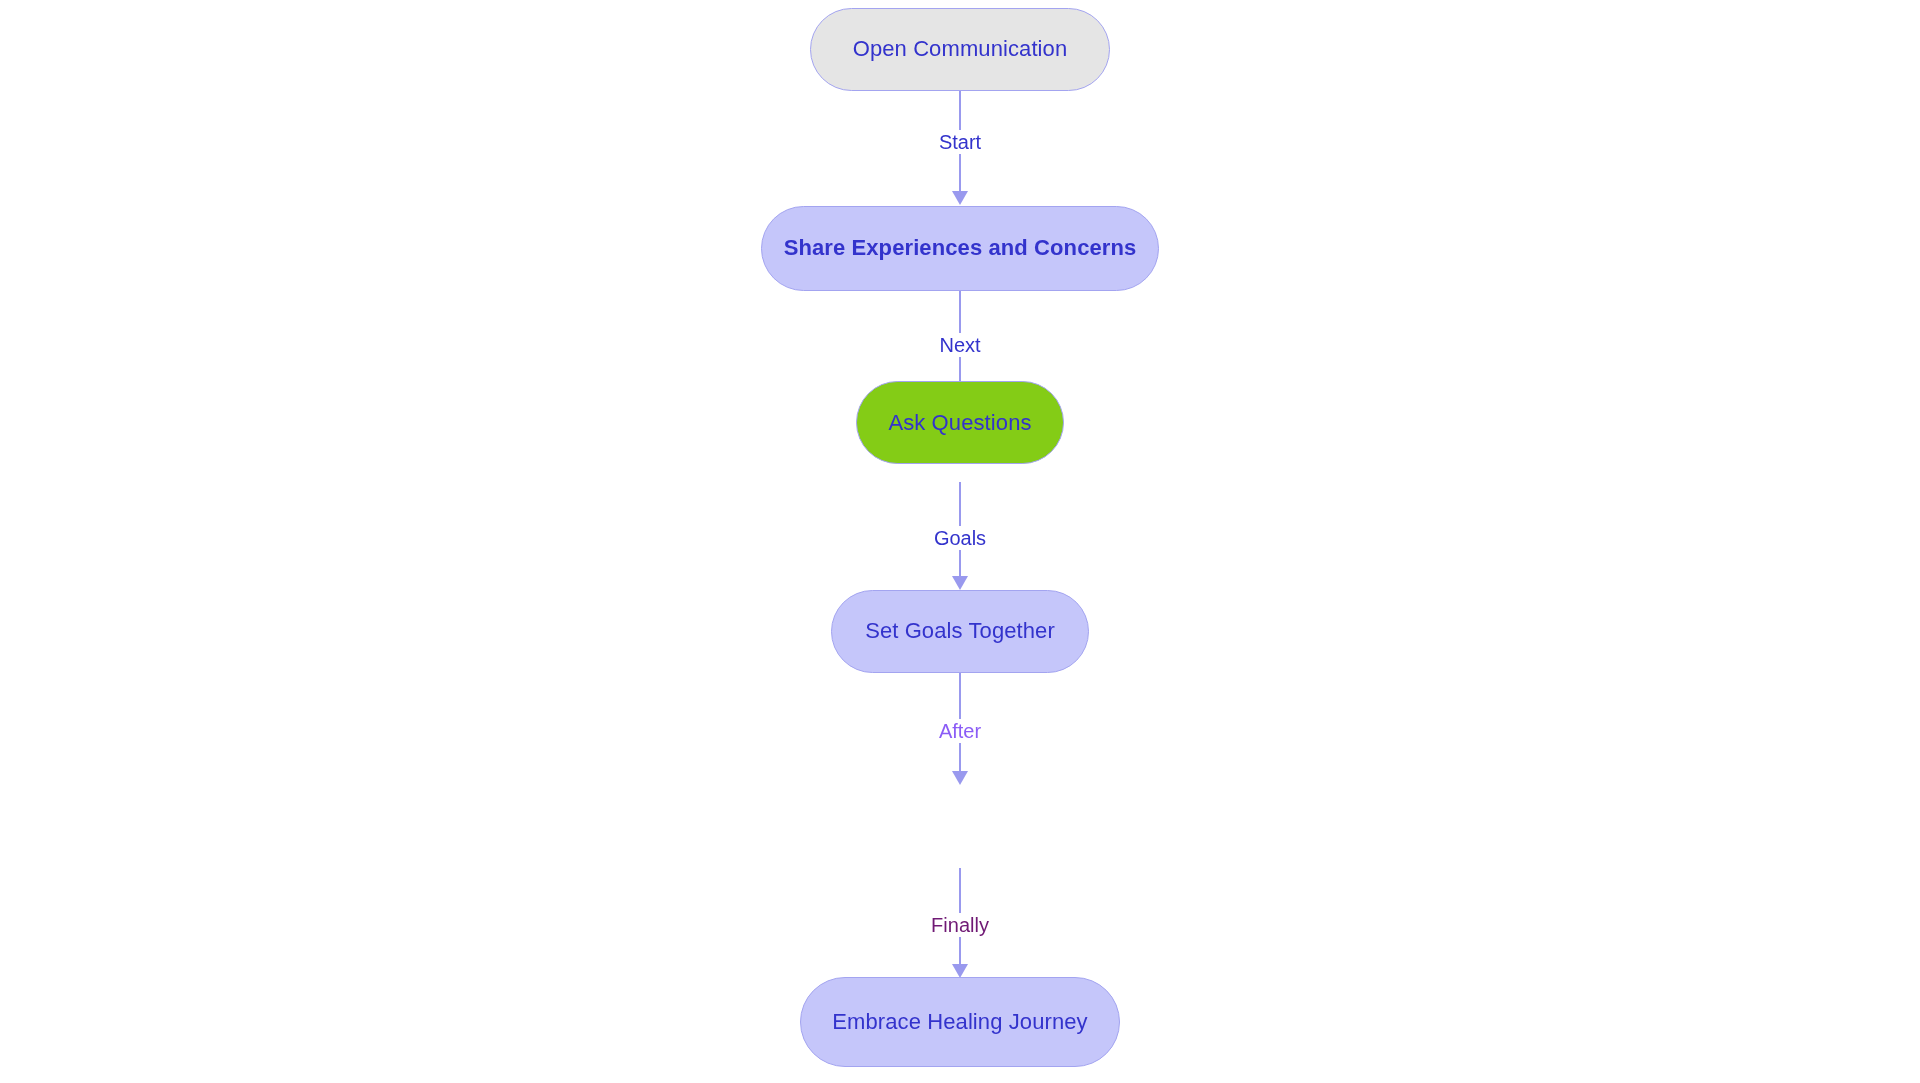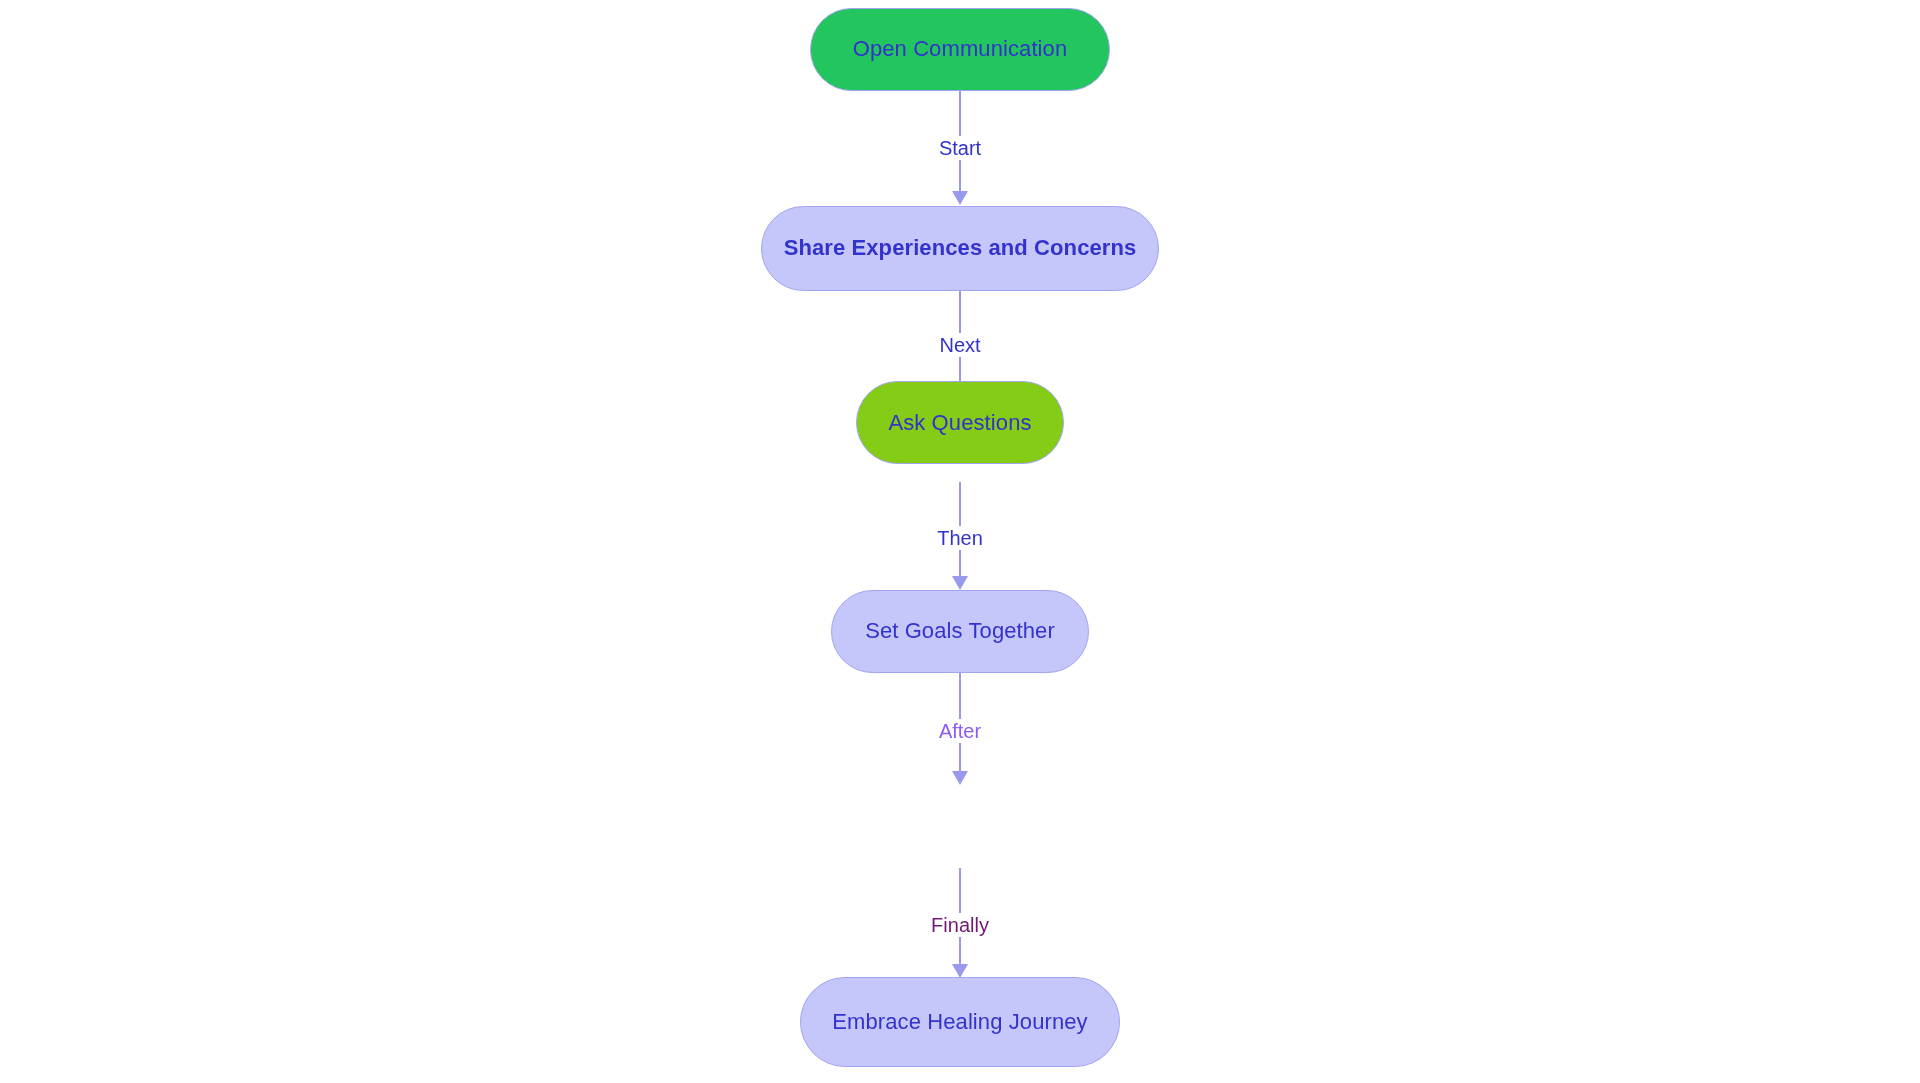--- a/index.html
+++ b/index.html
@@ -100,27 +100,27 @@
   </div>
   <div class="edge" style="left: 0px; top: 0px;">
     <div class="edge-line" style="left: 958.7px; top: 673px; height: 98px; background: rgb(153, 153, 238);"></div>
     <div class="edge-arrow" style="left: 951.5px; top: 771px; border-top-color: rgb(153, 153, 238);"></div>
   </div>
   <div class="edge" style="left: 0px; top: 0px;">
     <div class="edge-line" style="left: 958.7px; top: 868px; height: 96px; background: rgb(153, 153, 238);"></div>
     <div class="edge-arrow" style="left: 951.5px; top: 964px; border-top-color: rgb(153, 153, 238);"></div>
   </div>
 
-  <div class="edge-label" style="left: 960px; top: 148px; color: rgb(51, 51, 204);">Start</div>
+  <div class="edge-label" style="left: 960px; top: 142px; color: rgb(51, 51, 204);">Start</div>
   <div class="edge-label" style="left: 960px; top: 345px; color: rgb(51, 51, 204);">Next</div>
-  <div class="edge-label" style="left: 960px; top: 538px; color: rgb(51, 51, 204);">Then</div>
+  <div class="edge-label" style="left: 960px; top: 538px; color: rgb(51, 51, 204);">Goals</div>
   <div class="edge-label" style="left: 960px; top: 731px; color: #8b5cf6;">After</div>
   <div class="edge-label" style="left: 960px; top: 925px; color: #701a75;">Finally</div>
 
-  <div class="node" style="left: 810px; top: 7.5px; width: 300px; height: 83px; background: #22c55e; border-color: rgb(163, 164, 240); color: rgb(51, 51, 204);">
+  <div class="node" style="left: 810px; top: 7.5px; width: 300px; height: 83px; background: #e5e5e5; border-color: rgb(163, 164, 240); color: rgb(51, 51, 204);">
     <span class="node-label">Open Communication</span>
   </div>
   <div class="node" style="left: 761px; top: 205.5px; width: 398px; height: 85px; background: rgb(197, 198, 250); border-color: rgb(163, 164, 240); color: rgb(51, 51, 204); font-weight: bold;">
     <span class="node-label">Share Experiences and Concerns</span>
   </div>
   <div class="node" style="left: 856px; top: 381px; width: 208px; height: 83px; background: #84cc16; border-color: rgb(163, 164, 240); color: rgb(51, 51, 204);">
     <span class="node-label">Ask Questions</span>
   </div>
   <div class="node" style="left: 831px; top: 589.5px; width: 258px; height: 83px; background: rgb(197, 198, 250); border-color: rgb(163, 164, 240); color: rgb(51, 51, 204);">
     <span class="node-label">Set Goals Together</span>

